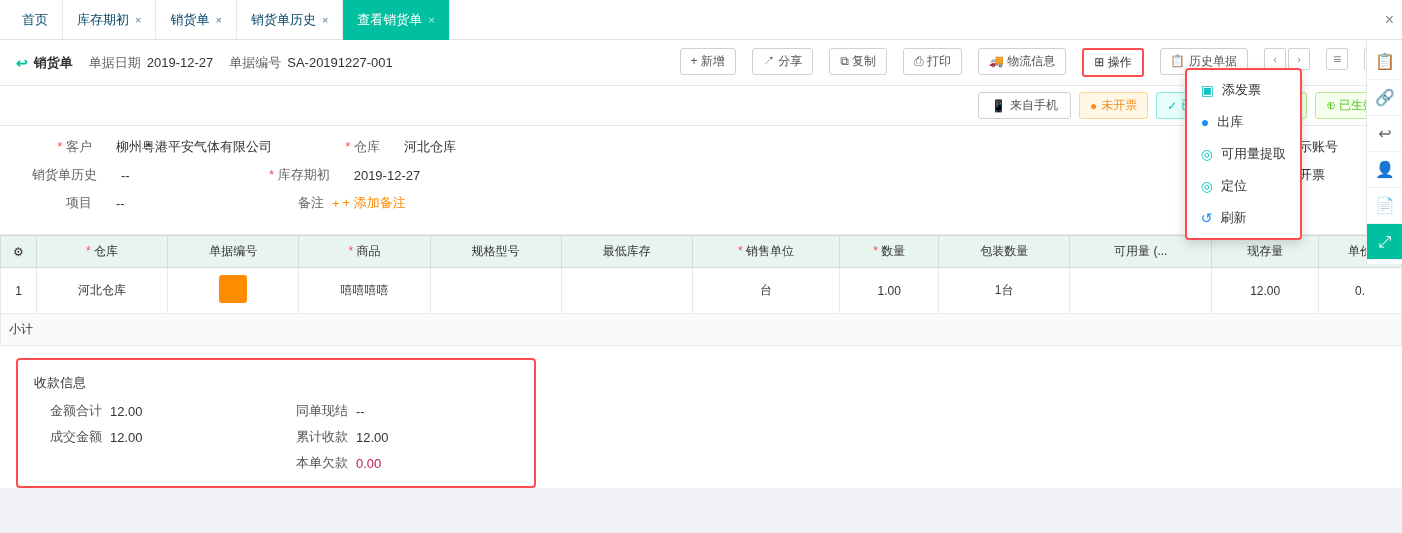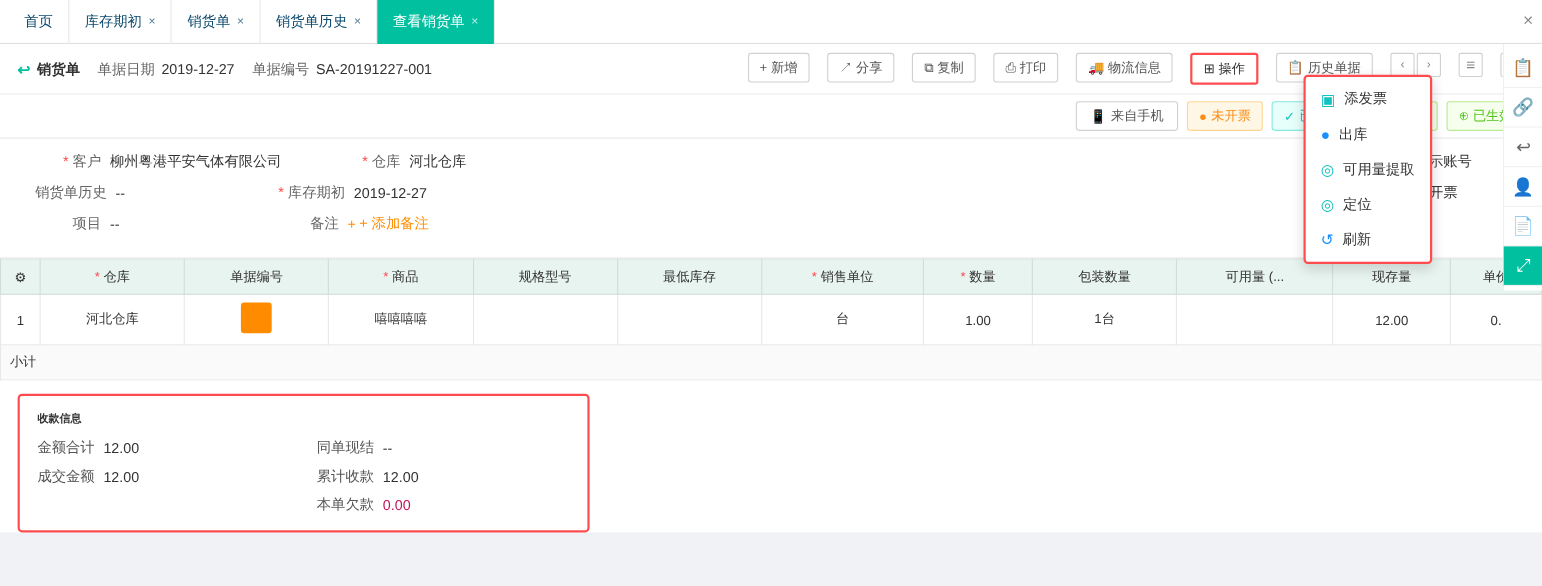--- a/index.html
+++ b/index.html
@@ -69,21 +69,21 @@
     .status-badge.orange { background: #fff7e6; color: #fa8c16; border: 1px solid #ffd591; }
     .status-badge.green { background: #f6ffed; color: #52c41a; border: 1px solid #b7eb8f; }
     .status-badge.teal { background: #e6fffb; color: #13c2c2; border: 1px solid #87e8de; }
 
     
     .form-section { padding: 12px 16px; border-bottom: 1px solid #e8e8e8; }
     .form-row { display: flex; align-items: center; margin-bottom: 10px; gap: 32px; }
     .form-field { display: flex; align-items: center; gap: 8px; }
     .field-label { color: #666; white-space: nowrap; min-width: 60px; text-align: right; margin-left: 16px; }
     .field-required::before { content: '* '; color: #ff4d4f; }
-    .field-value { color: #333; min-width: 100px; }
+    .field-value { color: #333; min-width: 100px; margin-left: 16px; }
     .add-note { color: #ff8c00; cursor: pointer; display: flex; align-items: center; gap: 3px; }
 
     
     .data-table { width: 100%; border-collapse: collapse; font-size: 12px; }
     .data-table th {
       background: #e8f4f0; padding: 7px 8px;
       border: 1px solid #d0ddd9; text-align: center;
       white-space: nowrap; font-weight: normal; color: #333;
     }
     .data-table td {
@@ -97,22 +97,22 @@
 
     
     .payment-section {
       margin: 12px 16px;
       border: 2px solid #ff4d4f;
       border-radius: 4px;
       padding: 14px 16px;
       max-width: 520px;
       background: #fff;
     }
-    .payment-title { font-weight: bold; font-size: 10px; margin-bottom: 10px; }
-    .payment-grid { display: grid; grid-template-columns: 1fr 1fr; gap: 8px 24px; }
+    .payment-title { font-weight: normal; font-size: 13px; margin-bottom: 10px; }
+    .payment-grid { display: grid; grid-template-columns: 1fr 1fr; gap: 8px 24px; margin-left: 16px; }
     .payment-item { display: flex; align-items: center; gap: 8px; }
     .payment-label { color: #555; white-space: nowrap; }
     .payment-value { color: #333; }
     .payment-value.red { color: #be185d; }
 
     
     .dropdown-menu {
       position: absolute;
       top: 68px; right: 100px;
       background: #fff;

